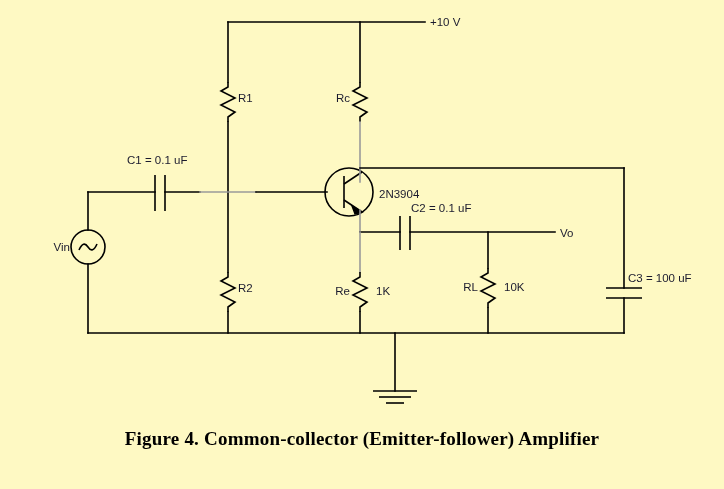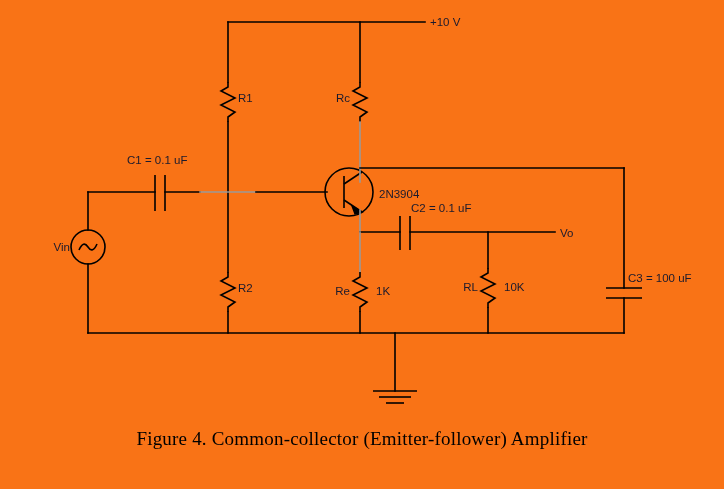--- a/index.html
+++ b/index.html
@@ -4,21 +4,21 @@
 <style>
   html, body {
     margin: 0;
     padding: 0;
     background: #ffffff;
   }
   #page {
     position: relative;
     width: 724px;
     height: 489px;
-    background: #f97316;
+    background: #fef9c3;
     font-family: "Liberation Sans", sans-serif;
     overflow: hidden;
   }
   #schematic {
     position: absolute;
     left: 0;
     top: 0;
     width: 724px;
     height: 489px;
   }
@@ -55,21 +55,21 @@
   .lbl-end {
     text-anchor: end;
   }
   .caption {
     position: absolute;
     left: 0;
     top: 428px;
     width: 724px;
     text-align: center;
     font-family: "Liberation Serif", serif;
-    font-weight: normal;
+    font-weight: bold;
     font-size: 19px;
     color: #000000;
     letter-spacing: 0.2px;
   }
 </style>
 </head>
 <body>
 
 <div id="page">
 

